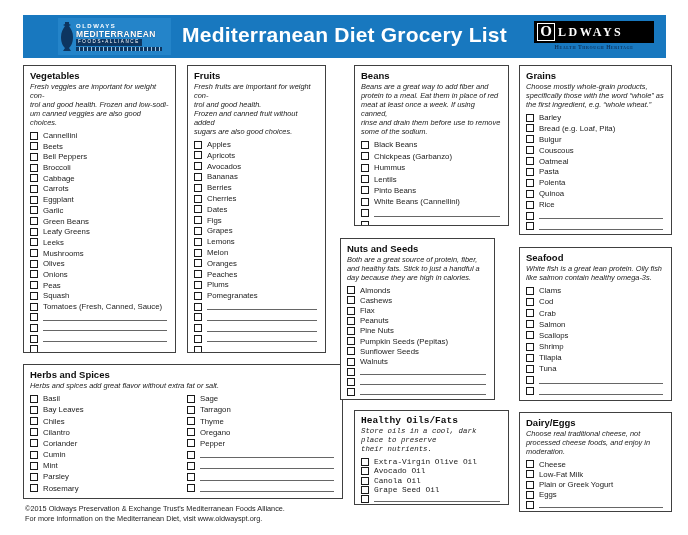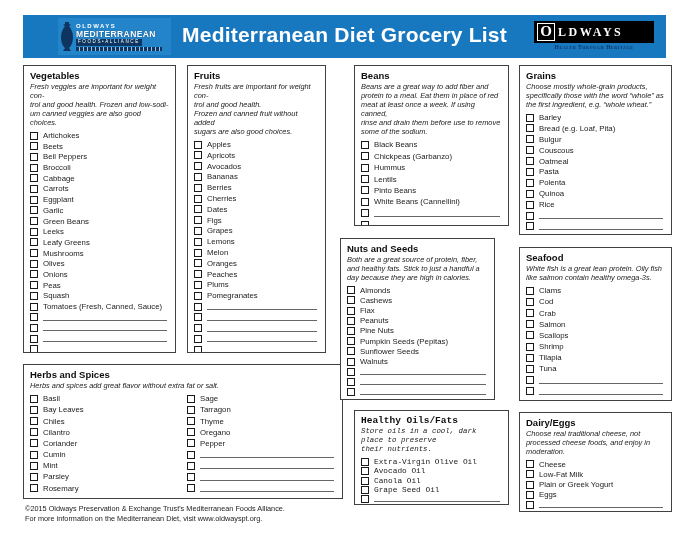--- a/index.html
+++ b/index.html
@@ -119,21 +119,21 @@
 </div>
 
 <section class="box sec-veg">
   <h2>Vegetables</h2>
   <p class="desc">Fresh veggies are important for weight con-
 trol and good health. Frozen and low-sodi-
 um canned veggies are also good choices.</p>
   <div>
       <div class="row">
         <span class="cb"></span>
-        <span class="lbl">Artichokes</span>
+        <span class="lbl">Cannellini</span>
       </div>
       <div class="row">
         <span class="cb"></span>
         <span class="lbl">Beets</span>
       </div>
       <div class="row">
         <span class="cb"></span>
         <span class="lbl">Bell Peppers</span>
       </div>
       <div class="row">
@@ -155,25 +155,25 @@
       <div class="row">
         <span class="cb"></span>
         <span class="lbl">Garlic</span>
       </div>
       <div class="row">
         <span class="cb"></span>
         <span class="lbl">Green Beans</span>
       </div>
       <div class="row">
         <span class="cb"></span>
+        <span class="lbl">Leafy Greens</span>
+      </div>
+      <div class="row">
+        <span class="cb"></span>
         <span class="lbl">Leeks</span>
-      </div>
-      <div class="row">
-        <span class="cb"></span>
-        <span class="lbl">Leafy Greens</span>
       </div>
       <div class="row">
         <span class="cb"></span>
         <span class="lbl">Mushrooms</span>
       </div>
       <div class="row">
         <span class="cb"></span>
         <span class="lbl">Olives</span>
       </div>
       <div class="row">

